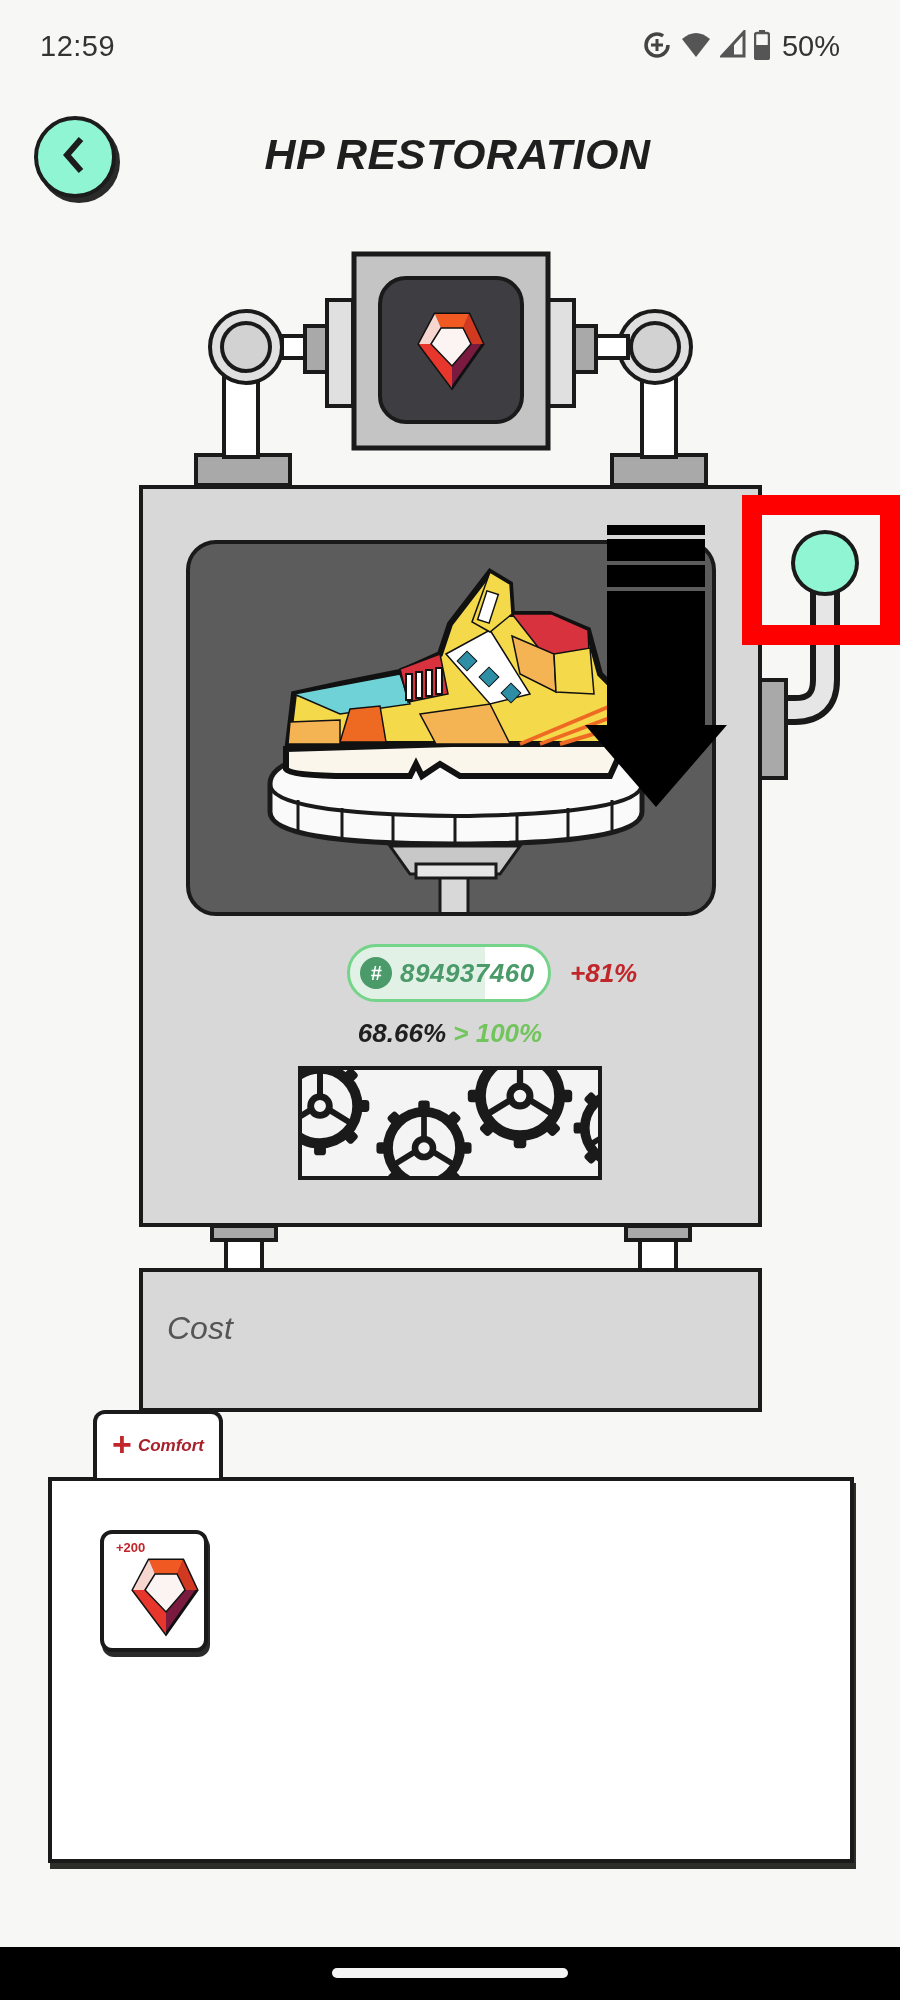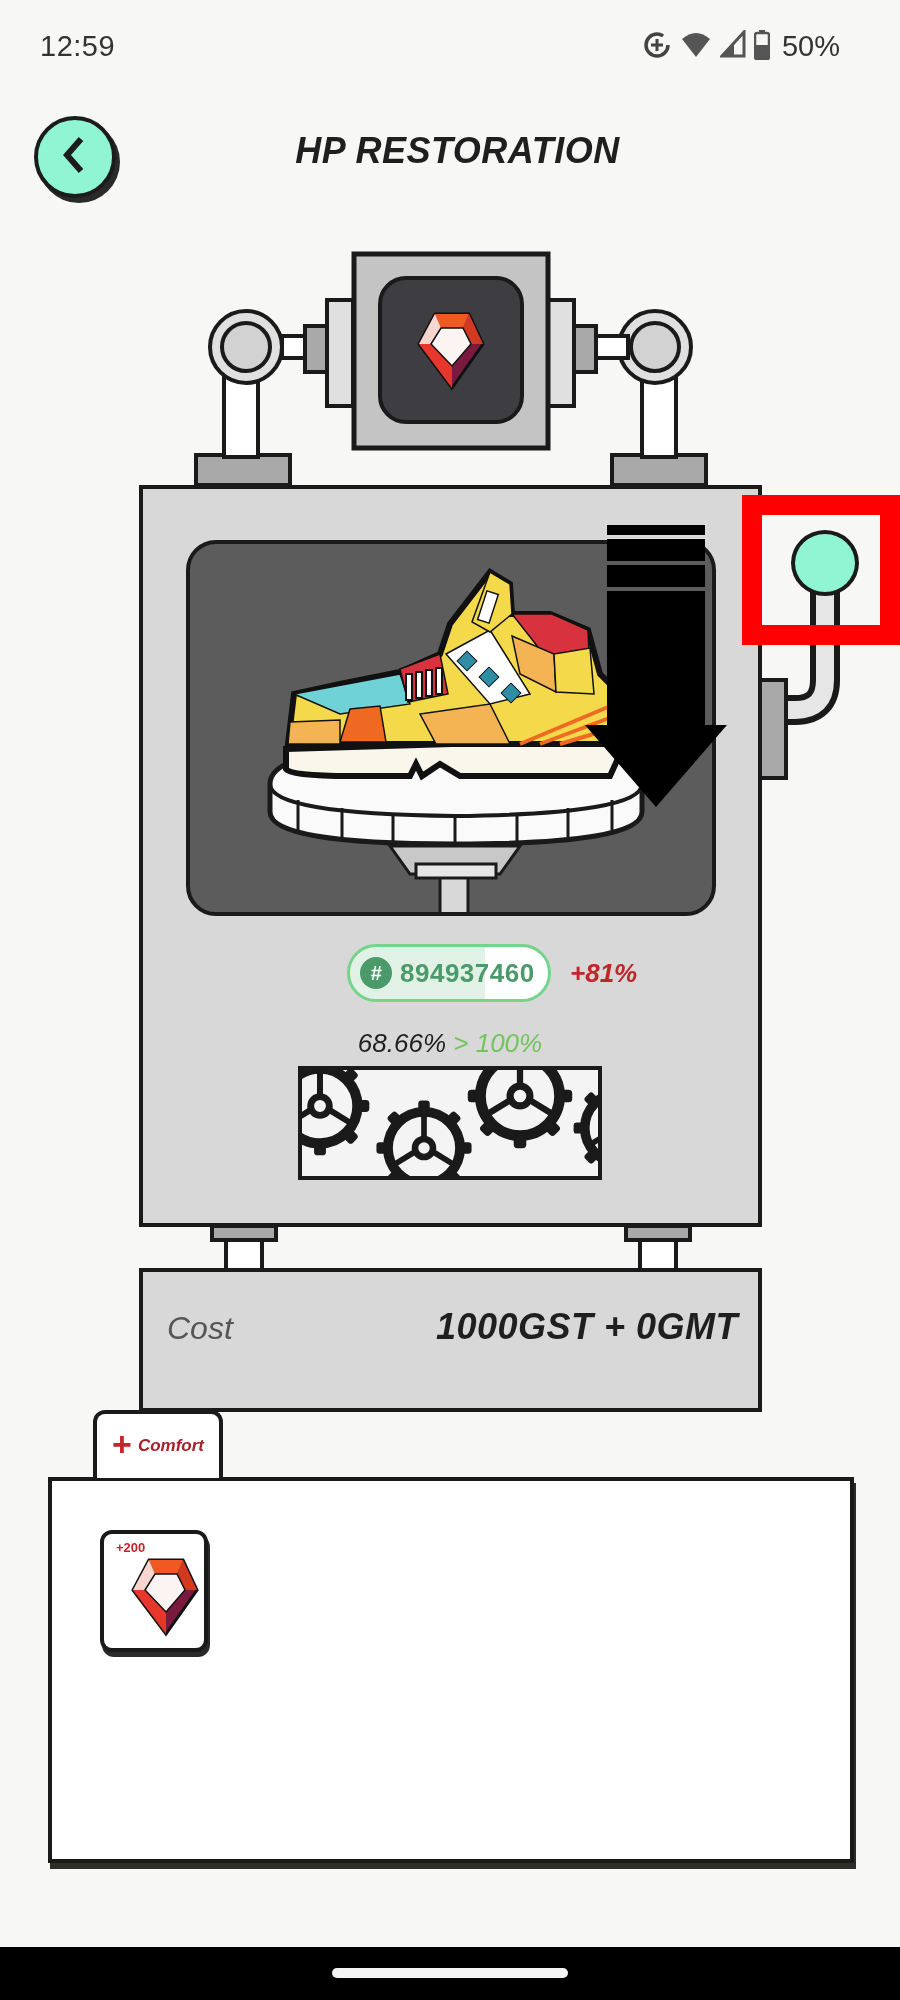--- a/index.html
+++ b/index.html
@@ -9,38 +9,38 @@
   
   .status-bar { position: absolute; left: 0; top: 0; width: 900px; height: 100px; padding-left: 45px; }
   .status-time { position: absolute; left: 40px; top: 30px; font-size: 29px; color: #333; letter-spacing: 0.5px; }
   .status-right { position: absolute; right: 60px; top: 30px; display: flex; gap: 8px; }
   .status-pct { font-size: 29px; color: #333; margin-left: 4px; }
   .sb-icon { display: inline-block; }
 
   
   .back-button { position: absolute; left: 34px; top: 116px; width: 82px; height: 82px; border-radius: 50%;
     background: #8ff5d2; border: 4px solid #1c1c1c; box-shadow: 4px 5px 0 #2a2a2a; display: flex; align-items: center; justify-content: center; cursor: pointer; }
-  .page-title { position: absolute; left: 0; width: 900px; top: 130px; text-align: center; font-size: 36px; font-weight: 700;
+  .page-title { position: absolute; left: 0; width: 900px; top: 130px; text-align: center; font-size: 43px; font-weight: 700;
     font-style: italic; color: #1f1f1f; letter-spacing: 0.5px; padding-left: 15px; }
   .page-title span { position: relative; left: 0; }
 
   
   .machine-svg { position: absolute; left: 0; top: 240px; }
 
   .machine-body { position: absolute; left: 139px; top: 485px; width: 623px; height: 742px; background: #d8d8d8; border: 4px solid #1a1a1a; }
   .display-window { position: absolute; left: 186px; top: 540px; width: 530px; height: 376px; background: #5c5c5c; border: 4px solid #1a1a1a; border-radius: 30px; overflow: hidden; }
 
   .sneaker-id-pill { position: absolute; left: 347px; top: 944px; width: 204px; height: 58px; border: 3px solid #73d48a; border-radius: 30px;
     background: linear-gradient(90deg, #e2f1e6 0, #e2f1e6 68%, #ffffff 68%); display: flex; align-items: center; padding-left: 10px; }
   .hash-circle { width: 32px; height: 32px; border-radius: 50%; background: #4a9a6a; color: #fff; font-size: 20px; font-weight: 700; font-style: italic;
     display: flex; align-items: center; justify-content: center; }
-  .sneaker-id { font-size: 26px; color: #4a9a6a; font-weight: 600; margin-left: 8px; letter-spacing: 0.5px; }
+  .sneaker-id { font-size: 26px; color: #4a9a6a; font-weight: 600; font-style: italic; margin-left: 8px; letter-spacing: 0.5px; }
   .boost-label { position: absolute; left: 570px; top: 958px; font-size: 26px; font-weight: 700; font-style: italic; color: #c0262a; }
 
-  .hp-row { position: absolute; left: 0; width: 900px; top: 1018px; text-align: center; font-size: 26px; font-weight: 400; font-style: italic; margin-top: 10px; }
+  .hp-row { position: absolute; left: 0; width: 900px; top: 1018px; text-align: center; font-size: 26px; font-weight: 700; font-style: italic; }
   .hp-current { color: #1f1f1f; }
   .hp-arrow, .hp-target { color: #72c45c; }
 
   .gears-panel { position: absolute; left: 298px; top: 1066px; width: 304px; height: 114px; background: #f4f4f4; border: 4px solid #1a1a1a; overflow: hidden; }
 
   .cost-panel { position: absolute; left: 139px; top: 1268px; width: 623px; height: 144px; background: #d8d8d8; border: 4px solid #1a1a1a; }
   .cost-label { position: absolute; left: 24px; top: 38px; font-size: 32px; color: #555; font-style: italic; }
   .cost-value { position: absolute; right: 20px; top: 34px; font-size: 36px; font-weight: 700; font-style: italic; color: #1f1f1f; letter-spacing: 0.5px; }
 
   
@@ -238,21 +238,20 @@
 
 <svg style="position:absolute;left:0;top:1226px;" width="900" height="44">
   <rect x="212" y="0" width="64" height="14" fill="#a9a9a9" stroke="#1a1a1a" stroke-width="4"></rect>
   <rect x="226" y="14" width="36" height="30" fill="#fff" stroke="#1a1a1a" stroke-width="4"></rect>
   <rect x="626" y="0" width="64" height="14" fill="#a9a9a9" stroke="#1a1a1a" stroke-width="4"></rect>
   <rect x="640" y="14" width="36" height="30" fill="#fff" stroke="#1a1a1a" stroke-width="4"></rect>
 </svg>
 
 <div class="cost-panel">
   <span class="cost-label">Cost</span>
-  <span class="cost-value">1000GST + 0GMT</span>
 </div>
 
 <svg style="position:absolute;left:740px;top:560px;" width="110" height="230">
   <path d="M85 20 L85 120 Q85 150 55 150 L20 150" fill="none" stroke="#1a1a1a" stroke-width="30" stroke-linecap="butt"></path>
   <path d="M85 20 L85 120 Q85 150 55 150 L20 150" fill="none" stroke="#e6e6e6" stroke-width="18" stroke-linecap="butt"></path>
   <rect x="20" y="120" width="26" height="98" fill="#a9a9a9" stroke="#1a1a1a" stroke-width="4"></rect>
 </svg>
 <div class="lever-knob">
   <span></span>
 </div>

